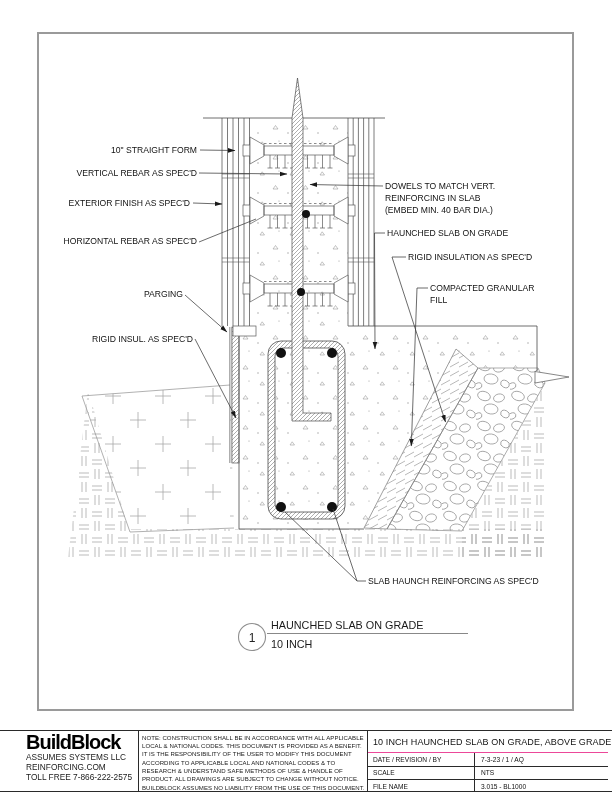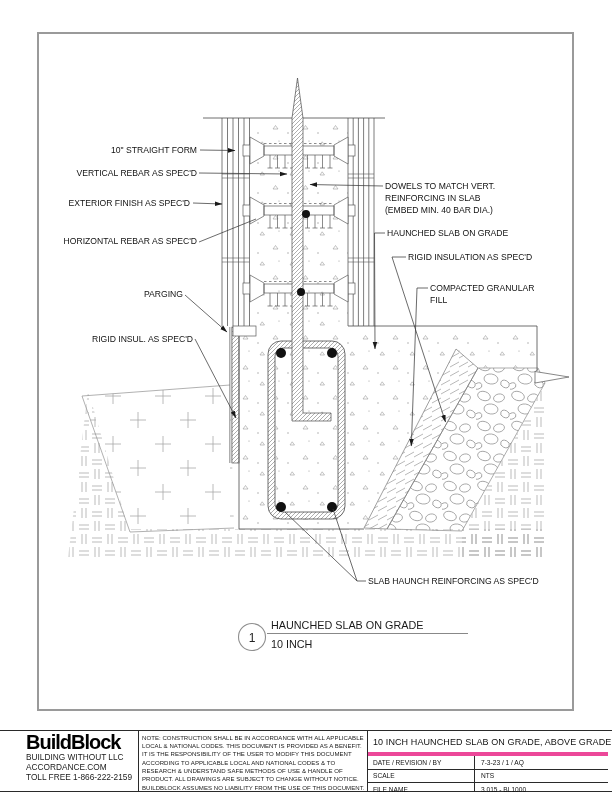--- a/index.html
+++ b/index.html
@@ -7,21 +7,21 @@
        font-family:"Liberation Sans", sans-serif;-webkit-font-smoothing:antialiased;}
   #sheet{position:absolute;left:0;top:0;}
   
   .tb-line{position:absolute;background:#2a2a2a;}
   .tb-company{position:absolute;left:26px;top:733px;width:110px;color:#111;}
   .tb-logo{font-weight:bold;font-size:20px;letter-spacing:-1px;line-height:19px;color:#000000;}
   .tb-co-line{font-size:8.3px;line-height:10.2px;white-space:nowrap;color:#1a1a1a;}
   .tb-note{position:absolute;left:142px;top:733.5px;width:224px;font-size:6.05px;
            line-height:8.35px;color:#1a1a1a;letter-spacing:0.05px;}
   .tb-sheet{position:absolute;left:368px;top:731px;width:240px;color:#111;}
-  .tb-sheet-title{height:21px;border-bottom:4px solid #ec4899;font-size:9px;
+  .tb-sheet-title{height:21px;border-bottom:1px solid #ec4899;font-size:9px;
                   display:flex;align-items:center;padding-left:5px;white-space:nowrap;letter-spacing:0.1px;}
   .tb-row{height:12.5px;border-bottom:1px solid #2a2a2a;display:flex;font-size:6.6px;}
   .tb-row-label{width:101px;border-right:1px solid #2a2a2a;display:flex;align-items:center;padding-left:5px;}
   .tb-row-value{flex:1;display:flex;align-items:center;padding-left:6px;}
 </style>
 </head>
 <body>
 
 <svg id="sheet" width="612" height="792" viewBox="0 0 612 792">
   <defs>
@@ -178,23 +178,23 @@
   </g>
 </svg>
 
 <div class="tb-line" style="left:0;top:730px;width:612px;height:1px;"></div>
 <div class="tb-line" style="left:0;top:790.5px;width:612px;height:1px;"></div>
 <div class="tb-line" style="left:138px;top:731px;width:1px;height:60px;"></div>
 <div class="tb-line" style="left:367px;top:731px;width:1px;height:60px;"></div>
 
 <div class="tb-company">
   <div class="tb-logo">BuildBlock</div>
-  <div class="tb-co-line">BUILDING WITHOUT LLC</div>
-  <div class="tb-co-line">ACCORDANCE.COM</div>
-  <div class="tb-co-line">TOLL FREE 1-866-222-2159</div>
+  <div class="tb-co-line">ASSUMES SYSTEMS LLC</div>
+  <div class="tb-co-line">REINFORCING.COM</div>
+  <div class="tb-co-line">TOLL FREE 7-866-222-2575</div>
 </div>
 
 <div class="tb-note">
   <div>NOTE: CONSTRUCTION SHALL BE IN ACCORDANCE WITH ALL APPLICABLE</div>
   <div>LOCAL &amp; NATIONAL CODES. THIS DOCUMENT IS PROVIDED AS A BENEFIT.</div>
   <div>IT IS THE RESPONSIBILITY OF THE USER TO MODIFY THIS DOCUMENT</div>
   <div>ACCORDING TO APPLICABLE LOCAL AND NATIONAL CODES &amp; TO</div>
   <div>RESEARCH &amp; UNDERSTAND SAFE METHODS OF USE &amp; HANDLE OF</div>
   <div>PRODUCT. ALL DRAWINGS ARE SUBJECT TO CHANGE WITHOUT NOTICE.</div>
   <div>BUILDBLOCK ASSUMES NO LIABILITY FROM THE USE OF THIS DOCUMENT.</div>

